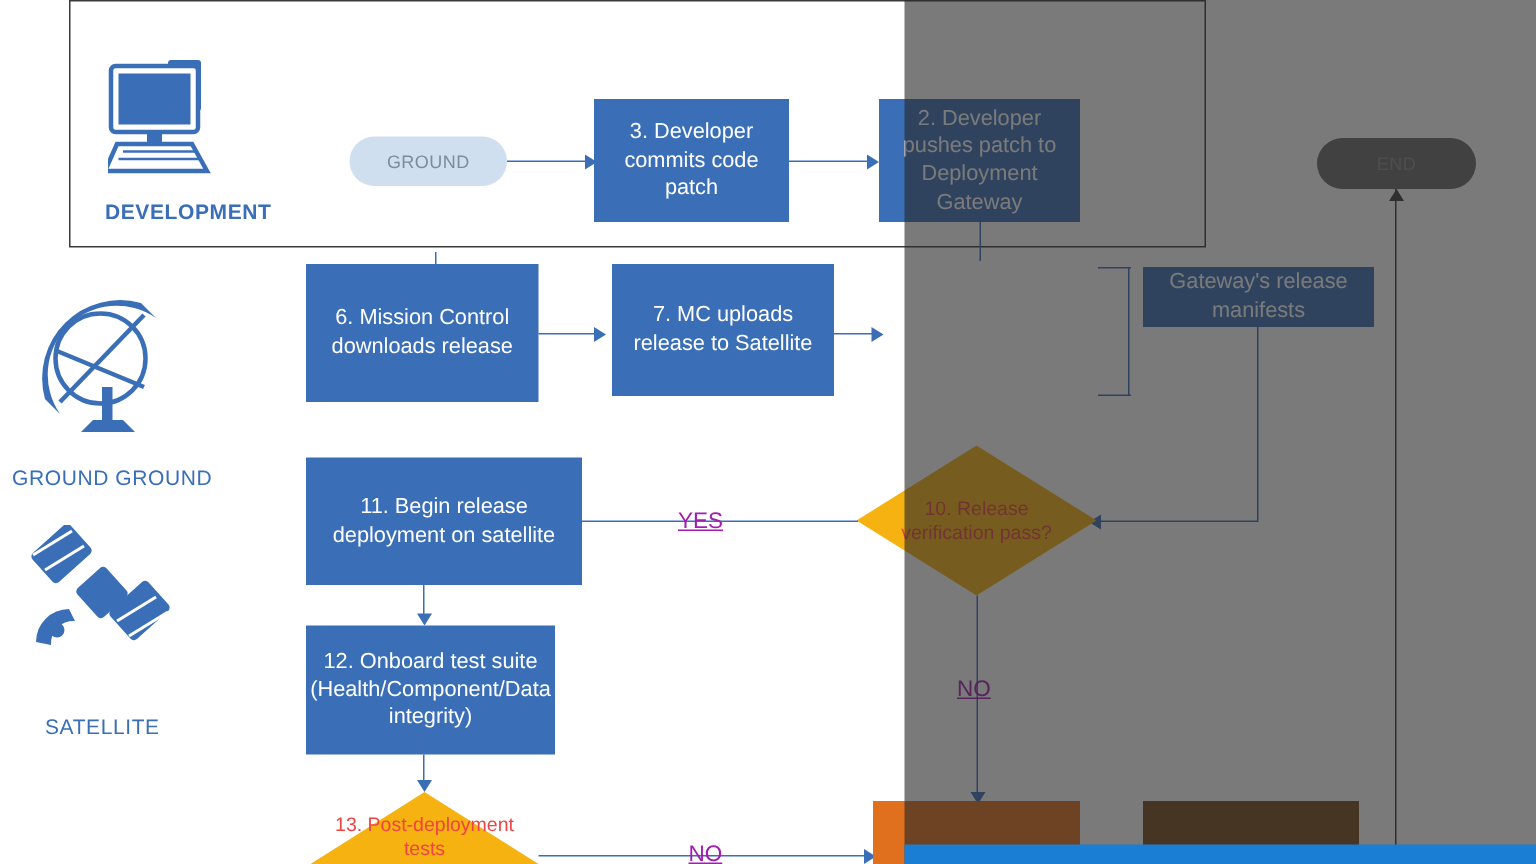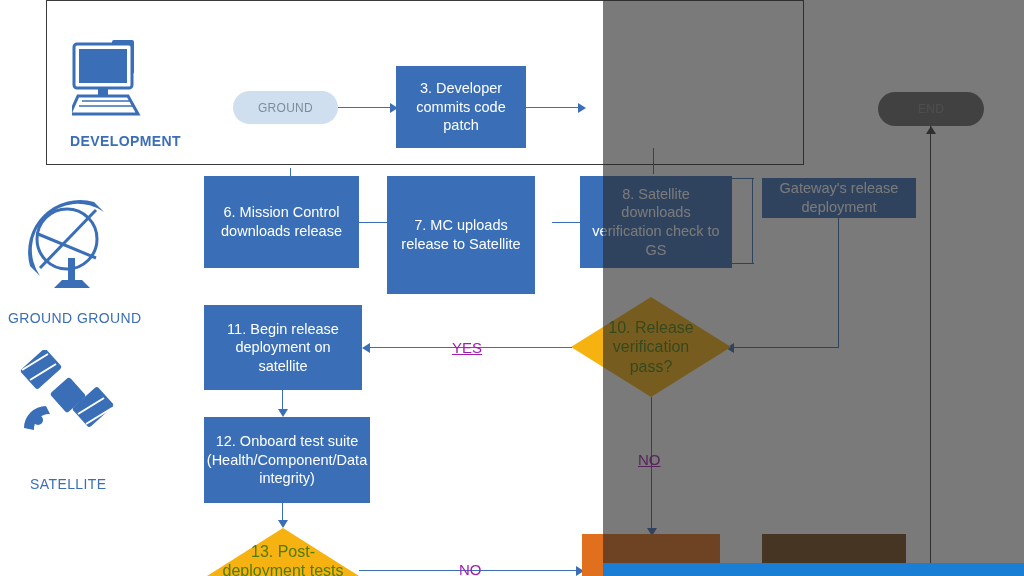--- a/index.html
+++ b/index.html
@@ -79,22 +79,22 @@
     background: #f5b210;
     clip-path: polygon(50% 0%, 100% 50%, 50% 100%, 0% 50%);
   }
   .diamond-text {
     position: absolute;
     inset: 0;
     display: flex;
     align-items: center;
     justify-content: center;
     text-align: center;
-    color: #4d7c0f;
-    font-size: 16px;
+    color: #ef4444;
+    font-size: 13px;
     line-height: 1.2;
     padding: 0 22px;
     box-sizing: border-box;
   }
 
   
   .lane-frame {
     border: 1px solid #3a3a3a;
     box-sizing: border-box;
   }
@@ -207,38 +207,38 @@
   <div class="abs term" style="left:233px; top:91px; width:105px; height:33px;">GROUND</div>
 
   <div class="abs line-h" style="left:338px; top:107px; width:54px;"></div>
   <div class="abs arrow arrow-r" style="left:390px; top:103px;"></div>
 
   <div class="abs pbox" style="left:396px; top:66px; width:130px; height:82px;">3. Developer commits code patch</div>
 
   <div class="abs line-h" style="left:526px; top:107px; width:56px;"></div>
   <div class="abs arrow arrow-r" style="left:578px; top:103px;"></div>
 
+  <div class="abs pbox" style="left:586px; top:66px; width:134px; height:82px;">2. Developer pushes patch to Deployment Gateway</div>
 
   <div class="abs line-v" style="left:653px; top:148px; height:26px;"></div>
 
   <div class="abs line-v" style="left:290px; top:168px; height:12px;"></div>
 
   <div class="abs pbox" style="left:204px; top:176px; width:155px; height:92px;">6. Mission Control downloads release</div>
 
   <div class="abs line-h" style="left:359px; top:222px; width:40px;"></div>
   <div class="abs arrow arrow-r" style="left:396px; top:218px;"></div>
 
-  <div class="abs pbox" style="left:387px; top:176px; width:148px; height:118px;">7. MC uploads release to Satellite</div>
+  <div class="abs pbox" style="left:408px; top:176px; width:148px; height:88px;">7. MC uploads release to Satellite</div>
 
   <div class="abs line-h" style="left:552px; top:222px; width:32px;"></div>
   <div class="abs arrow arrow-r" style="left:581px; top:218px;"></div>
 
-  <div class="abs pbox" style="left:580px; top:176px; width:152px; height:92px;">8. Satellite downloads verification check to GS</div>
-
-  <div class="abs pbox" style="left:762px; top:178px; width:154px; height:40px;">Gateway's release deployment</div>
+
+  <div class="abs pbox" style="left:762px; top:178px; width:154px; height:40px;">Gateway's release manifests</div>
 
   <div class="abs line-v" style="left:752px; top:178px; height:86px;"></div>
   <div class="abs line-h" style="left:732px; top:178px; width:22px;"></div>
   <div class="abs line-h" style="left:732px; top:263px; width:22px;"></div>
 
   <div class="abs line-v" style="left:838px; top:218px; height:130px;"></div>
   <div class="abs line-h" style="left:732px; top:347px; width:106px;"></div>
   <div class="abs arrow arrow-l" style="left:726px; top:343px;"></div>
 
   <div class="abs term gray" style="left:878px; top:92px; width:106px; height:34px;">END</div>
@@ -252,21 +252,21 @@
   </div>
 
   <div class="abs line-h" style="left:368px; top:347px; width:204px;"></div>
   <div class="abs arrow arrow-l" style="left:362px; top:343px;"></div>
   <div class="abs edge-label" style="left:452px; top:339px;">YES</div>
 
   <div class="abs line-v" style="left:651px; top:397px; height:137px;"></div>
   <div class="abs arrow arrow-d" style="left:647px; top:528px;"></div>
   <div class="abs edge-label" style="left:638px; top:451px;">NO</div>
 
-  <div class="abs pbox" style="left:204px; top:305px; width:158px; height:85px;">11. Begin release deployment on satellite</div>
+  <div class="abs pbox" style="left:204px; top:305px; width:184px; height:85px;">11. Begin release deployment on satellite</div>
 
   <div class="abs line-v" style="left:282px; top:390px; height:22px;"></div>
   <div class="abs arrow arrow-d" style="left:278px; top:409px;"></div>
 
   <div class="abs pbox" style="left:204px; top:417px; width:166px; height:86px;">12. Onboard test suite (Health/Component/Data integrity)</div>
 
   <div class="abs line-v" style="left:282px; top:503px; height:22px;"></div>
   <div class="abs arrow arrow-d" style="left:278px; top:520px;"></div>
 
   <div class="diamond-wrap" style="left:207px; top:528px; width:152px; height:96px;">

